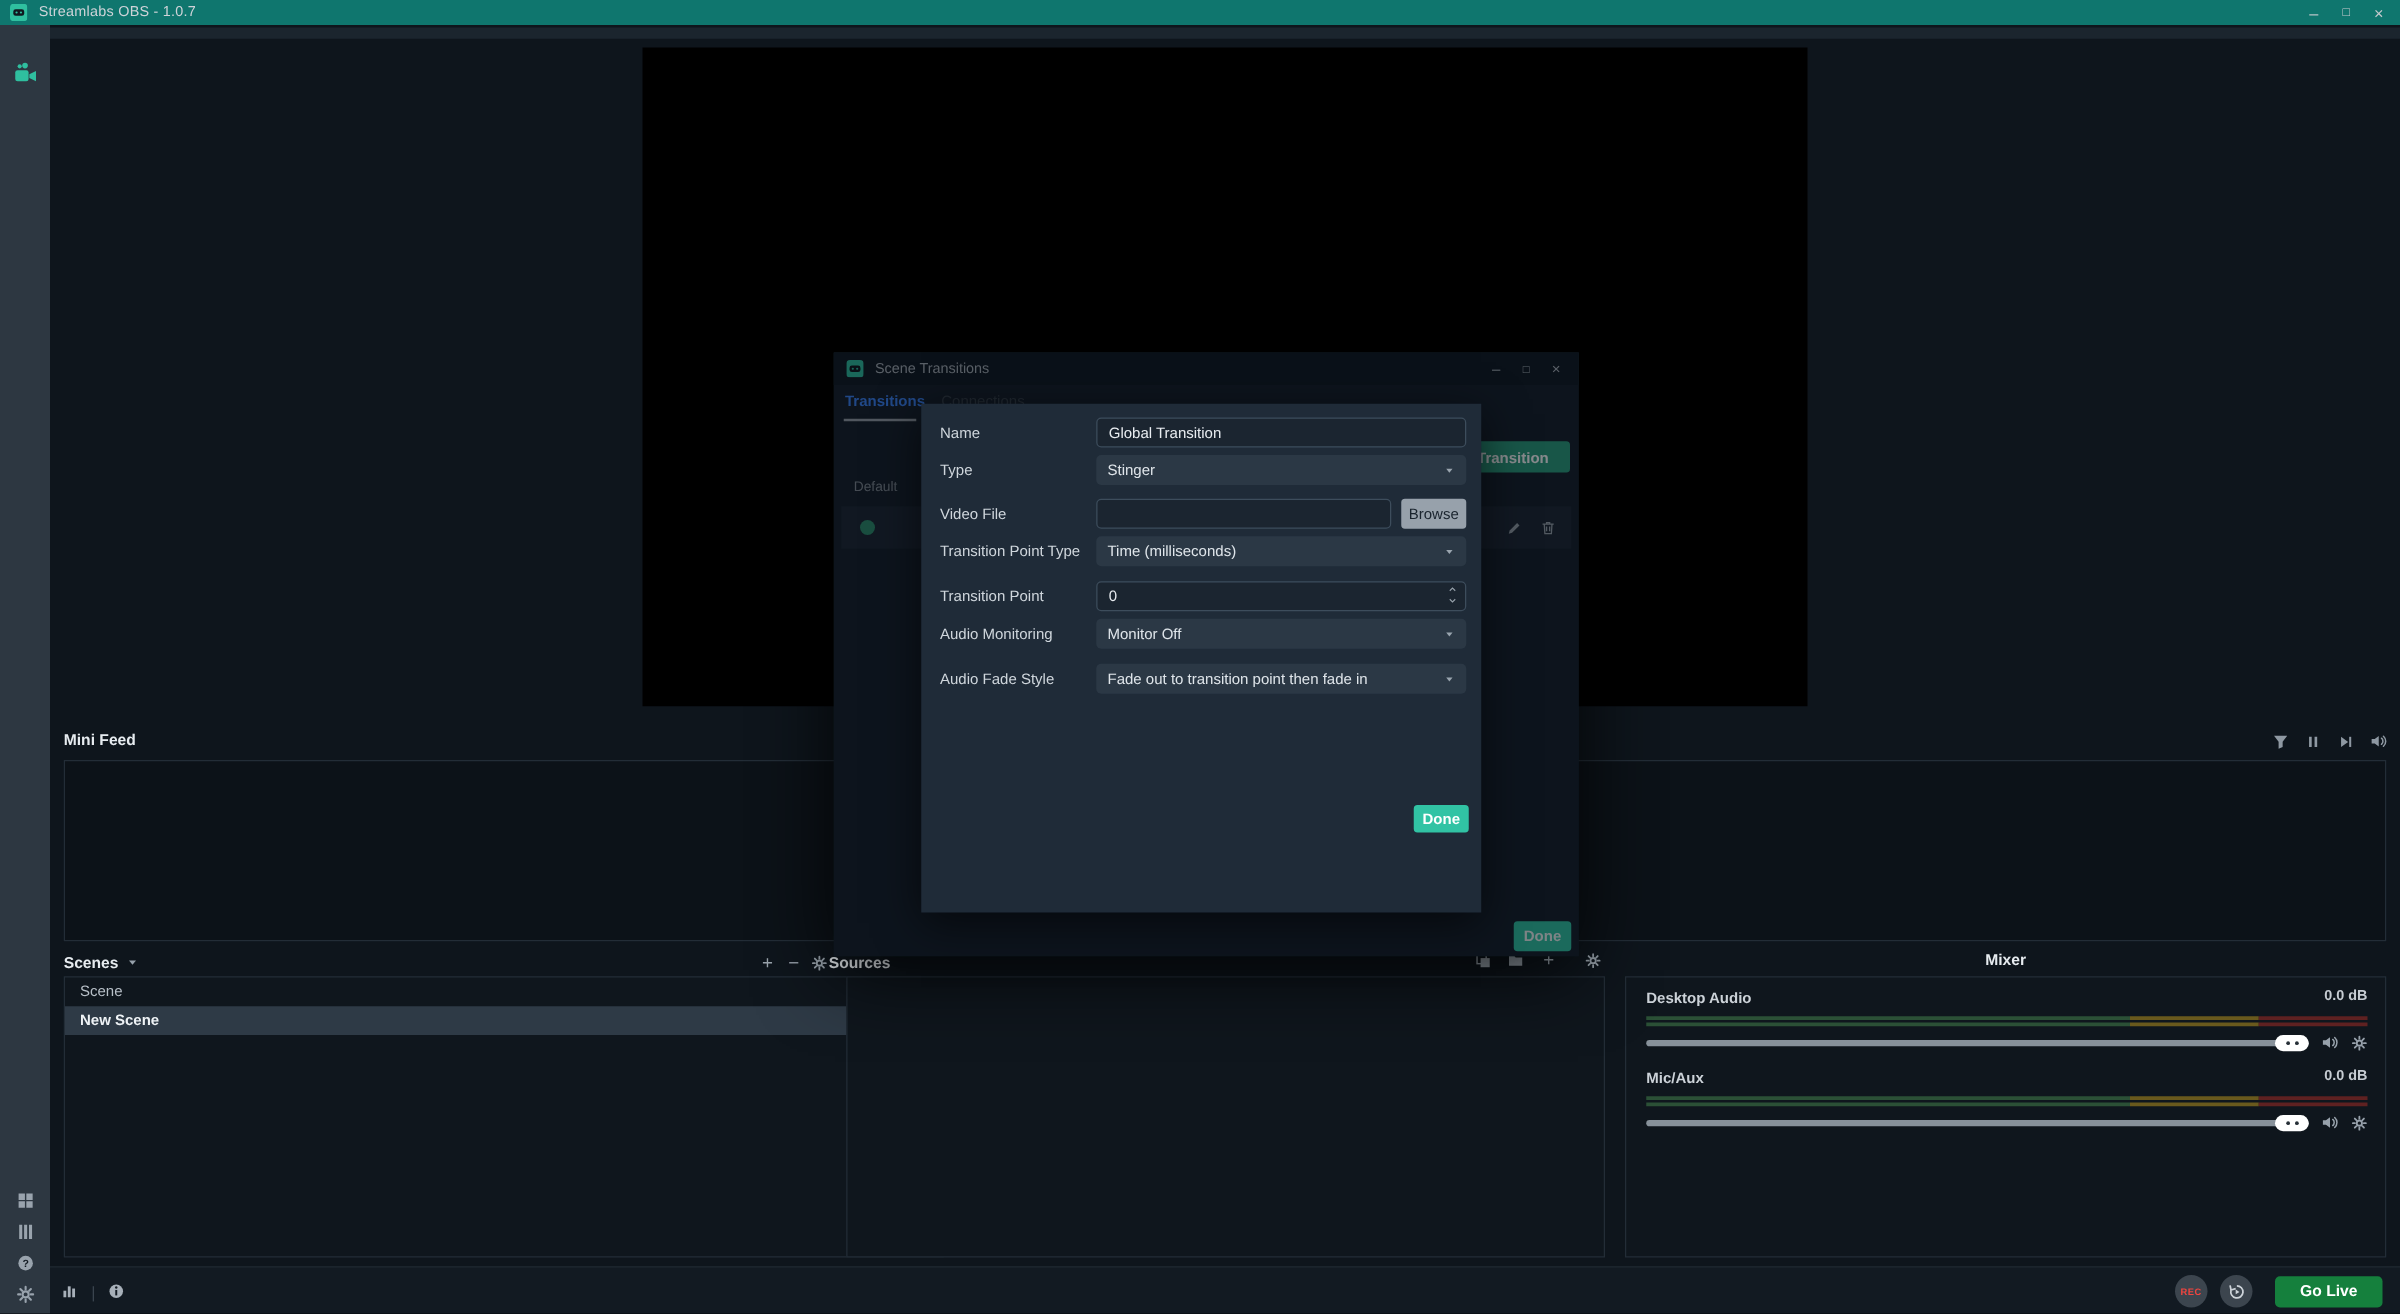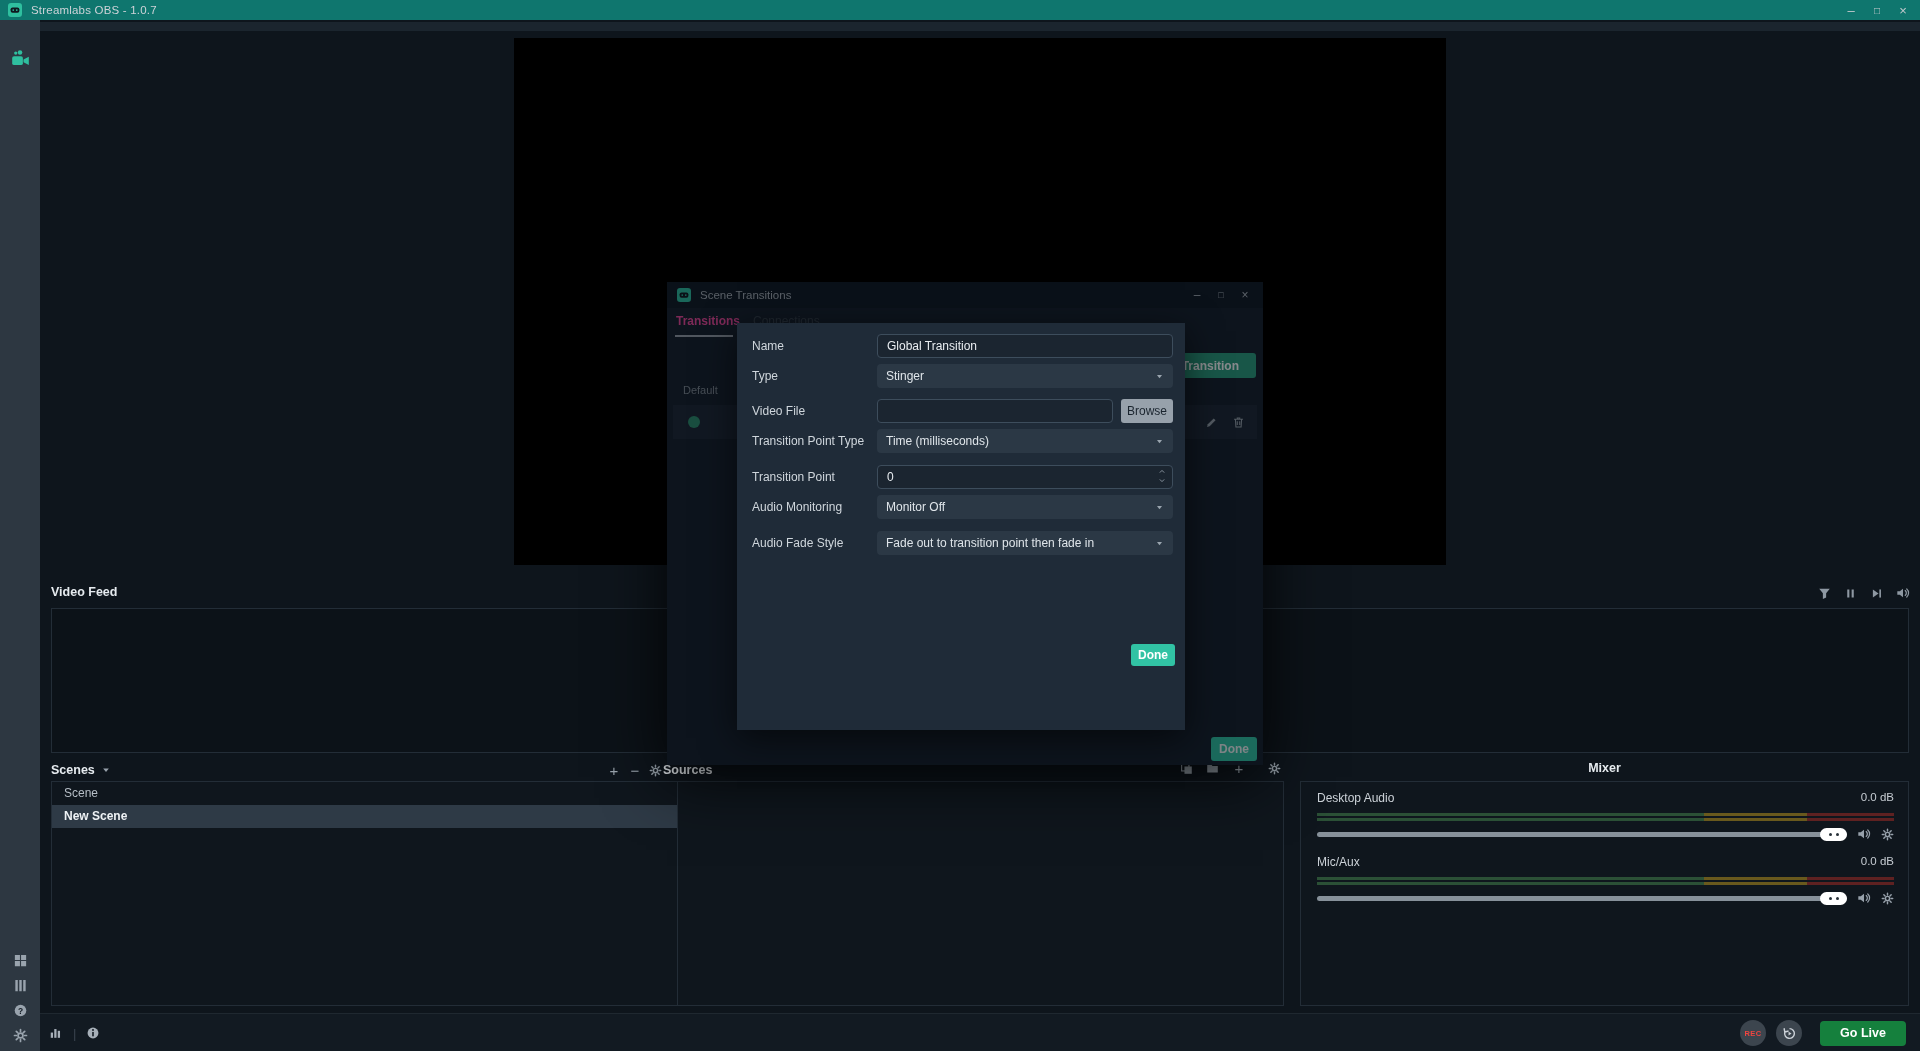--- a/index.html
+++ b/index.html
@@ -44,21 +44,21 @@
   .dock-box { position:absolute; top:781px; height:225px; background:#0f161d; border:1px solid #232d37; }
   .hdr-icons { display:flex; gap:7px; align-items:center; }
   .hdr-icons .icon { color:#9aa4ad; }
   .txtbtn { font-size:15px; line-height:13px; color:#9aa4ad; width:14px; text-align:center; }
 
   .scene-row { height:23px; line-height:23px; padding-left:12px; color:#b7bfc7; font-size:12px; }
   .scene-row.sel { background:#2e3a46; color:#eef2f5; font-weight:bold; }
 
   
   .mx-ch { position:absolute; left:1316px; width:577px; }
-  .mx-row1 { display:flex; justify-content:space-between; font-size:12px; color:#ccd2d8; }
+  .mx-row1 { display:flex; justify-content:space-between; font-size:12px; color:#ccd2d8;font-weight:bold; }
   .mx-db { font-size:11.5px; color:#c6ccd2; }
   .meter { margin-top:8px; }
   .meter .bar { height:3px; display:flex; margin-bottom:2px; }
   .seg-g { background:#2b5036; width:67%; }
   .seg-y { background:#69591d; width:18%; }
   .seg-r { background:#5e2121; width:15%; }
   .mx-ctl { margin-top:6px; display:flex; align-items:center; }
   .slider { position:relative; width:545px; height:5px; background:#87919a; border-radius:3px; }
   .knob { position:absolute; right:0; top:-4px; width:27px; height:13px; background:#fff;
           border-radius:7px; display:flex; align-items:center; justify-content:center; gap:4px; }
@@ -84,21 +84,21 @@
             background:#16202b; box-shadow:0 12px 60px rgba(0,0,0,.85); }
   .dlg-titlebar { position:absolute; left:0; top:0; width:100%; height:26px; background:#111a23;
                   display:flex; align-items:center; z-index:1; }
   .dlg-titlebar .logo { margin-left:10px; }
   .dlg-titlebar .ttl { margin-left:9px; font-size:11.5px; color:#a6aeb6; }
   .dlg-btns { position:absolute; right:6px; top:0; height:26px; display:flex; }
   .dlg-btn { width:24px; height:26px; display:flex; align-items:center; justify-content:center;
              color:#aab2ba; font-size:12px; }
   .dlg-btn.max { font-size:9px; }
   .dlg-content { position:absolute; inset:26px 0 0 0; z-index:1; }
-  .tab { position:absolute; top:6px; font-size:12px; color:#ec4899; font-weight:bold; }
+  .tab { position:absolute; top:6px; font-size:12px; color:#3b82f6; font-weight:bold; }
   .tab.ghost { color:#39434d; font-weight:normal; }
   .tab-underline { position:absolute; left:8px; top:27px; width:58px; height:2px; background:#97a0a9; }
   .col-hdr { position:absolute; left:16px; top:76px; font-size:11px; color:#828b94; }
   .t-row { position:absolute; left:6px; top:97px; width:584px; height:34px; background:#1d2834;
            display:flex; align-items:center; }
   .t-dot { width:12px; height:12px; border-radius:50%; background:#2e8f6d; margin-left:15px; }
   .t-actions { position:absolute; right:12px; display:flex; gap:14px; }
   .t-actions .icon { color:#9aa3ac; }
   .addbtn { position:absolute; left:471px; top:45px; width:118px; height:25px; border-radius:3px;
             background:#2b9e7e; color:#fff; font-weight:bold; font-size:12px;
@@ -259,21 +259,21 @@
           <svg width="15" height="15">
             <use href="#i-gear"></use>
           </svg>
         </span>
     </div>
   </div>
 
   <div class="topstrip"></div>
   <div class="canvas"></div>
 
-  <div class="minifeed-hdr panel-title">Video Feed</div>
+  <div class="minifeed-hdr panel-title">Mini Feed</div>
   <div class="minifeed-icons">
     <span class="icon">
         <svg width="13" height="13">
           <use href="#i-funnel"></use>
         </svg>
       </span>
     <span class="icon">
         <svg width="13" height="13">
           <use href="#i-pause"></use>
         </svg>

